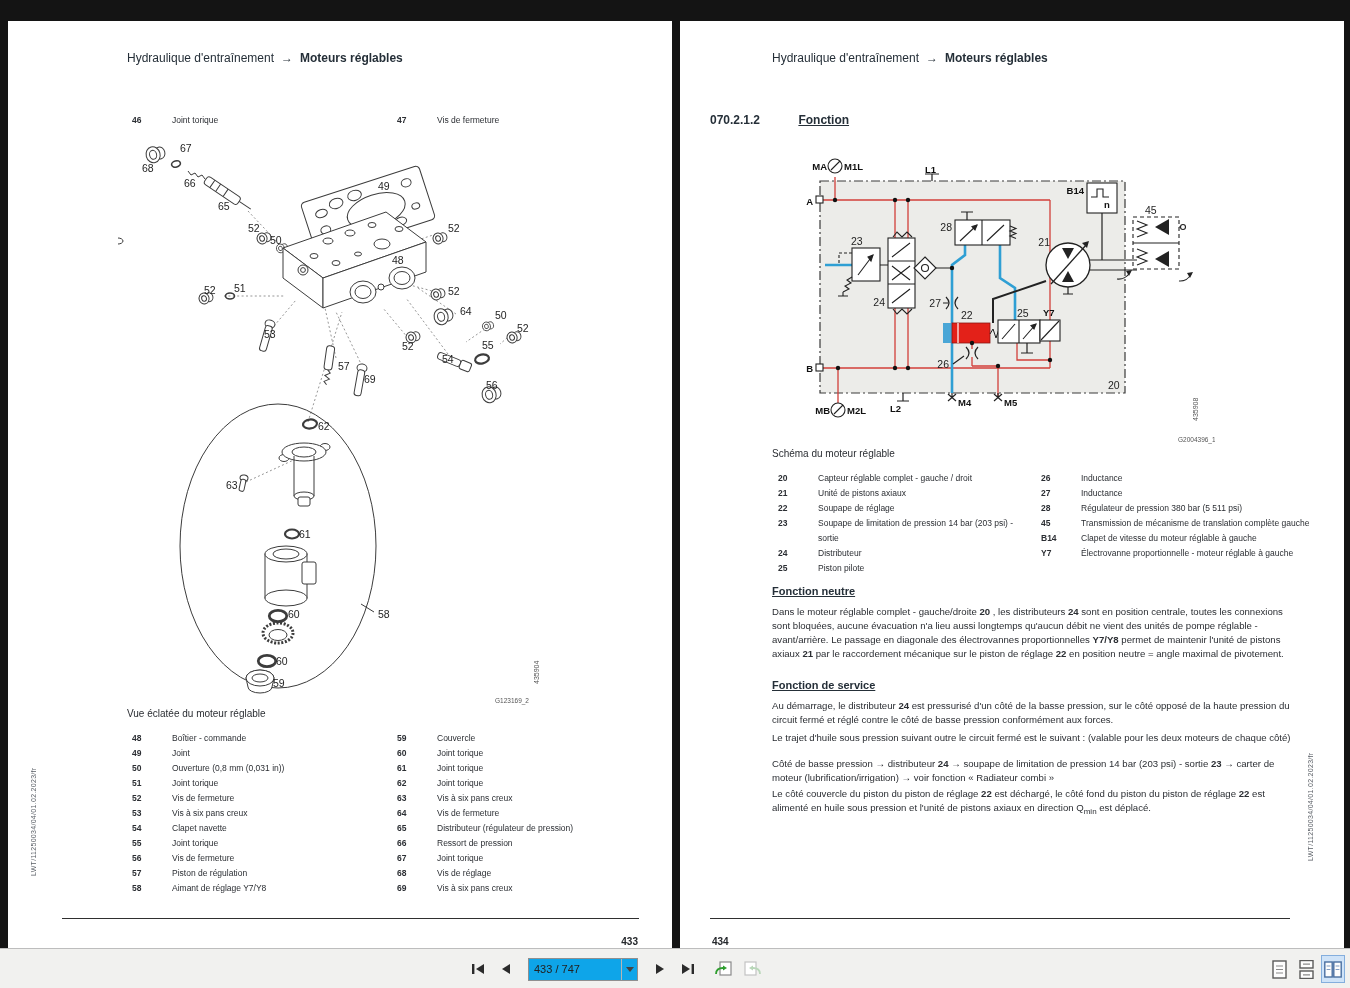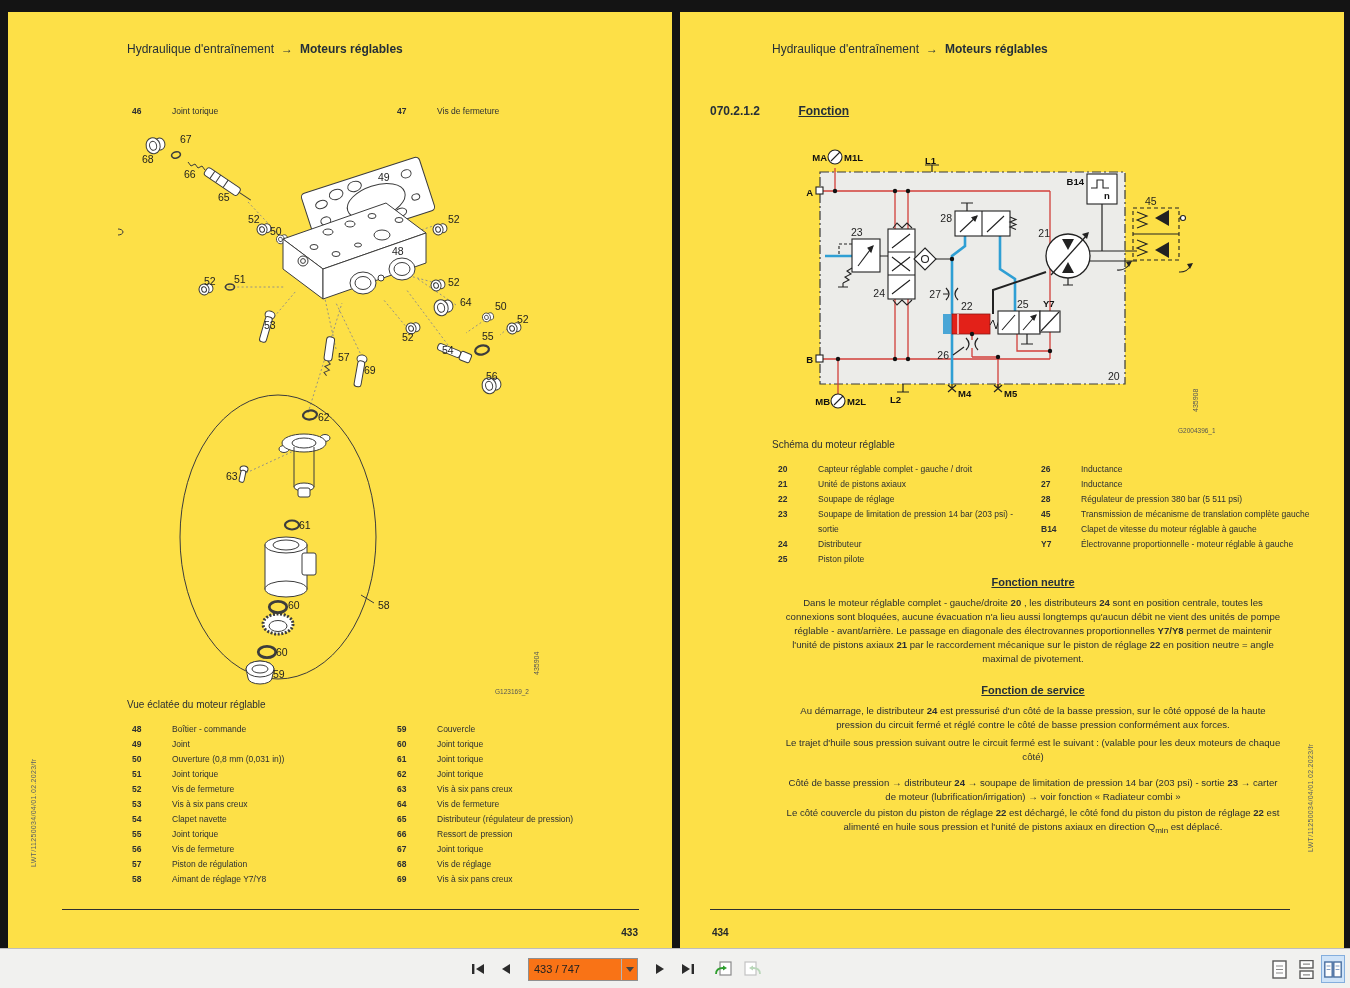--- a/index.html
+++ b/index.html
@@ -1,53 +1,53 @@
 <!DOCTYPE html>
 <html><head>
 <meta charset="utf-8">
 <style>
   html,body{margin:0;padding:0;width:1350px;height:988px;background:#141414;overflow:hidden;
     font-family:"Liberation Sans", sans-serif;-webkit-font-smoothing:antialiased;}
-  .page{position:absolute;top:12px;width:664px;height:938px;background:#fde047;color:#2b2e33;}
+  .page{position:absolute;top:21px;width:664px;height:938px;background:#ffffff;color:#2b2e33;}
   #pageL{left:8px;} #pageR{left:680px;}
   .abs{position:absolute;}
   .crumb{display:inline-flex;gap:7px;align-items:baseline;font-size:12px;color:#252f38;white-space:nowrap;}
   .crumb .sec{font-weight:400;} .crumb .arr{font-weight:600;} .crumb .ttl{font-weight:700;}
   .toprow{display:flex;}
   .prow{display:flex;line-height:15px;font-size:8.5px;}
   .pnum{width:40px;font-weight:700;flex:none;}
   .plabel{flex:1;}
   .ptable{position:absolute;}
   .caption{font-size:10px;color:#2b2e33;}
   .secthead{font-size:12px;font-weight:700;color:#252f38;white-space:nowrap;}
   .secthead .u{text-decoration:underline;}
-  .textcol{position:absolute;left:92px;top:563px;width:522px;font-size:9.6px;line-height:14px;color:#2b2e33;text-align:center;}
+  .textcol{position:absolute;left:92px;top:563px;width:522px;font-size:9.6px;line-height:14px;color:#2b2e33;}
   .textcol h3{font-size:11px;margin:0 0 7px;text-decoration:underline;color:#252f38;}
   .textcol h3.svc{margin-top:17px;}
-  .textcol p{margin:0 12px 4px;}
+  .textcol p{margin:0 0 4px;}
   .textcol p.mb12{margin-bottom:12px;} .textcol p.mb2{margin-bottom:2px;} .textcol p.mb6{margin-bottom:6px;}
   .textcol b{font-weight:700;}
   .rule{position:absolute;height:0;border-top:1.6px solid #2f2f2f;}
   .pageno{position:absolute;font-size:10px;font-weight:700;color:#24272b;}
   .edgecode{position:absolute;writing-mode:vertical-rl;transform:rotate(180deg);
     font-size:7px;color:#5a5f66;letter-spacing:.3px;}
   svg.fig{position:absolute;}
   svg.fig text{font-family:"Liberation Sans",sans-serif;}
   .callouts text{font-size:10.5px;fill:#1e1e1e;}
   .ports text{font-size:9.5px;font-weight:700;fill:#111;}
   .nums text{font-size:10.5px;fill:#1e1e1e;}
   .vertid{font-size:7px;fill:#555;}
   .figid{font-size:6.5px;fill:#555;}
   
   #toolbar{position:absolute;left:0;top:948px;width:1350px;height:40px;background:#f1f1ef;
     border-top:1px solid #bdbdbd;}
   .navgrp{position:absolute;left:466px;top:0;height:40px;display:flex;align-items:center;gap:4px;}
   .tbtn{width:24px;height:24px;border:none;background:transparent;display:flex;align-items:center;
     justify-content:center;padding:0;cursor:pointer;}
-  .pgbox{display:flex;align-items:center;height:21px;background:#f97316;border:1px solid #8f8f8f;margin:0 6px;}
+  .pgbox{display:flex;align-items:center;height:21px;background:#0ea5e9;border:1px solid #8f8f8f;margin:0 6px;}
   .pgbox input{border:none;outline:none;width:82px;height:19px;font-size:11px;padding:0 5px;
     font-family:"Liberation Sans",sans-serif;color:#222;background:transparent;}
   .pgcaret{width:15px;height:21px;border-left:1px solid #b5b5b5;display:flex;align-items:center;
     justify-content:center;cursor:pointer;}
   .pgcaret:after{content:"";width:0;height:0;border-left:4px solid transparent;border-right:4px solid transparent;
     border-top:5px solid #444;}
   .laygrp{position:absolute;right:5px;top:0;height:40px;display:flex;align-items:center;gap:3px;}
   .lbtn{width:24px;height:28px;border:1px solid transparent;background:transparent;display:flex;
     align-items:center;justify-content:center;padding:0;cursor:pointer;}
   .lbtn.sel{background:#cfe3f8;border:1px solid #84aedd;}

